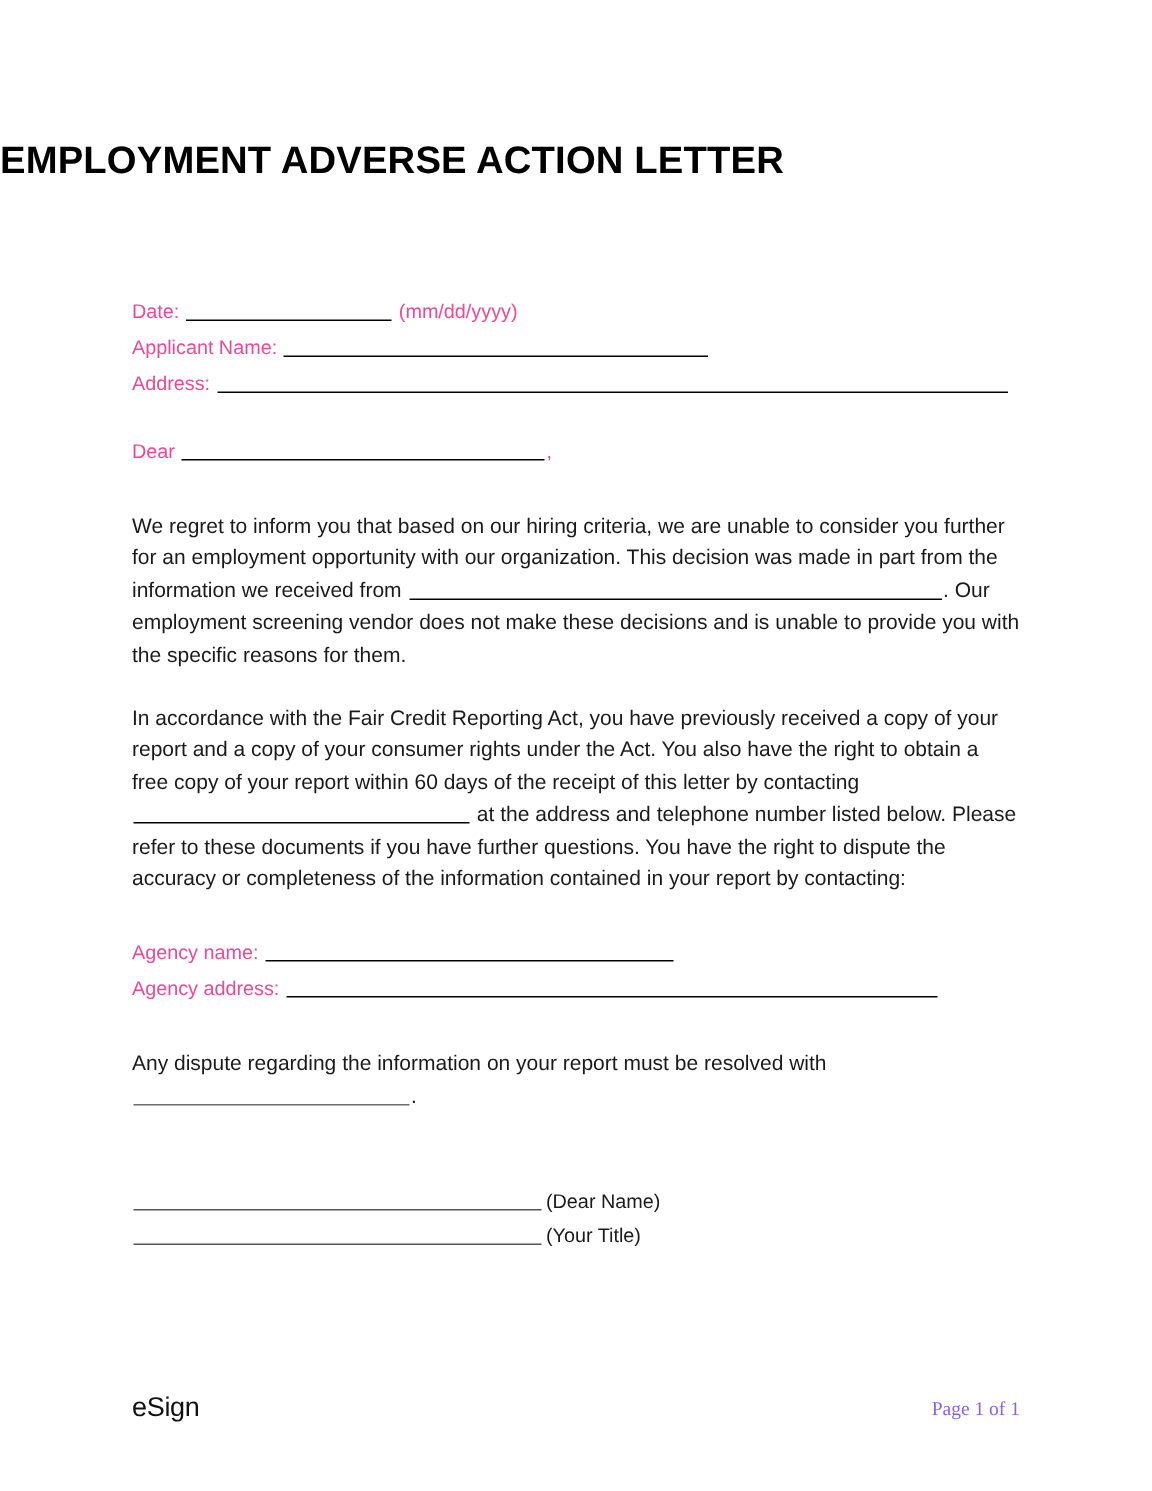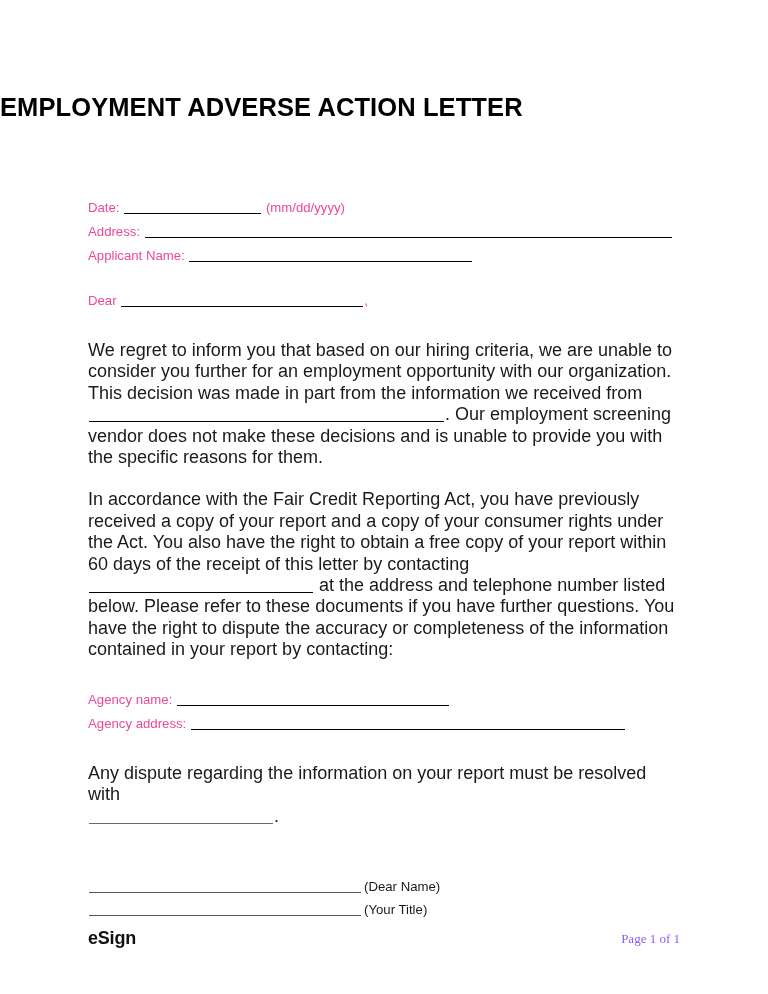--- a/index.html
+++ b/index.html
@@ -71,21 +71,21 @@
   .w-inline2 { width: 224px; }
   .w-agname  { width: 272px; }
   .w-agaddr  { width: 434px; }
   .w-agphone { width: 172px; }
   .w-dispute { width: 184px; }
   .w-sig     { width: 272px; }
   .gap-md { height: 21px; }
   .gap-lg { height: 27px; }
 
   .para {
-    font-size: 18px;
+    font-size: 14px;
     line-height: 21.4px;
     text-align: left;
     color: #1a1a1a;
   }
   .para .blank { vertical-align: -2px; }
 
   .sig-row {
     font-size: 13.2px;
     line-height: 23px;
     white-space: nowrap;
@@ -98,21 +98,21 @@
     position: absolute;
     left: 88px;
     right: 88px;
     top: 928px;
     display: flex;
     align-items: center;
     justify-content: space-between;
   }
   .brand {
     font-size: 18px;
-    font-weight: bold;
+    font-weight: normal;
     color: #111111;
     letter-spacing: -0.2px;
     text-align: right;
   }
   .pageno {
     font-size: 13px;
     color: #8b5cf6;
     font-family: Liberation Serif, serif;
   }
 </style>
@@ -125,27 +125,27 @@
 
   <div class="body-wrap">
 
     <div class="fieldline">
       <span>Date:</span>
       <span class="blank w-date"></span>
       <span>(mm/dd/yyyy)</span>
     </div>
 
     <div class="fieldline">
+      <span>Applicant Name:</span>
+      <span class="blank w-appl"></span>
+    </div>
+
+    <div class="fieldline">
       <span>Address:</span>
       <span class="blank w-addr"></span>
-    </div>
-
-    <div class="fieldline">
-      <span>Applicant Name:</span>
-      <span class="blank w-appl"></span>
     </div>
 
     <div class="gap-md"></div>
 
     <div class="fieldline">
       <span>Dear</span>
       <span class="blank w-dear"></span><span>,</span>
     </div>
 
     <div class="gap-lg"></div>

